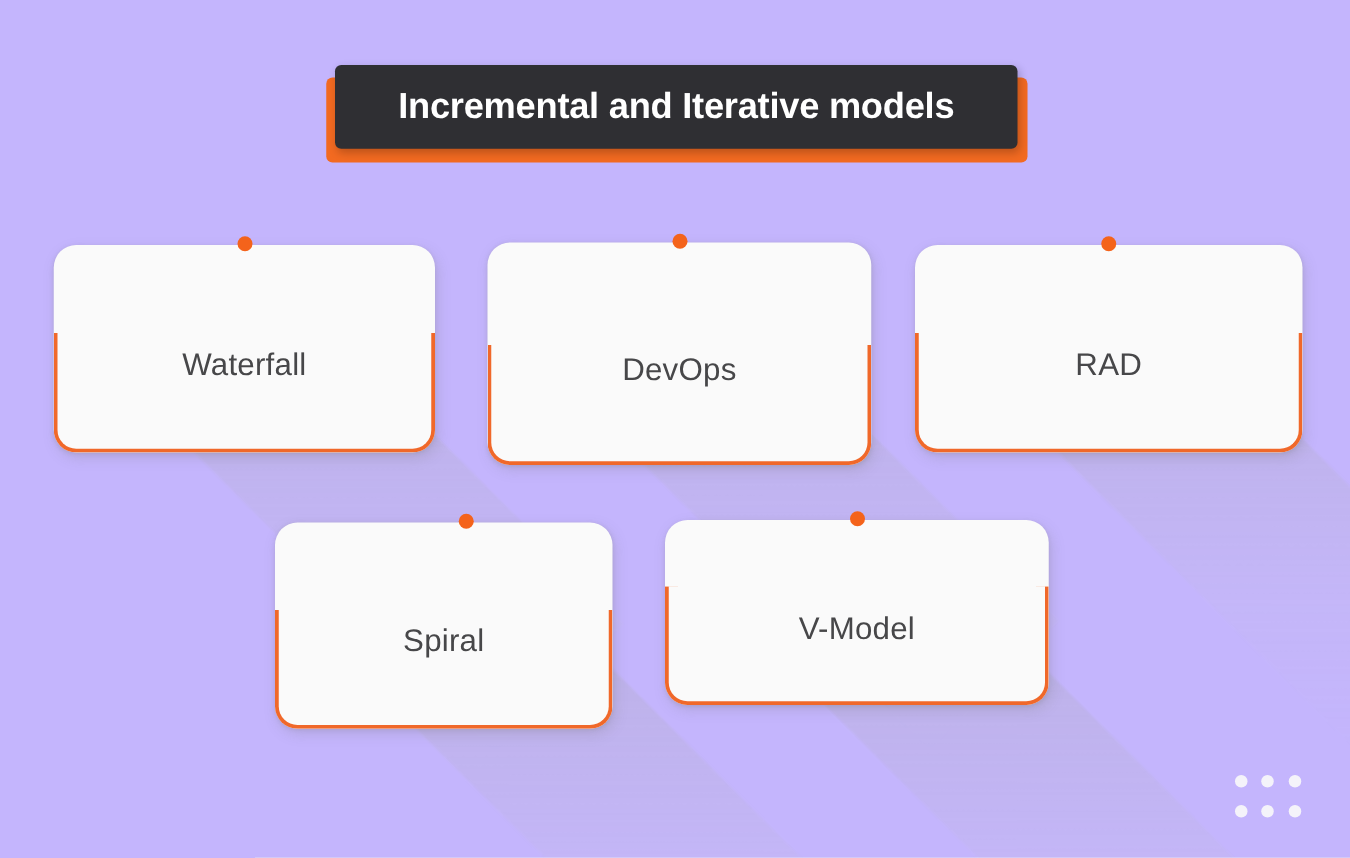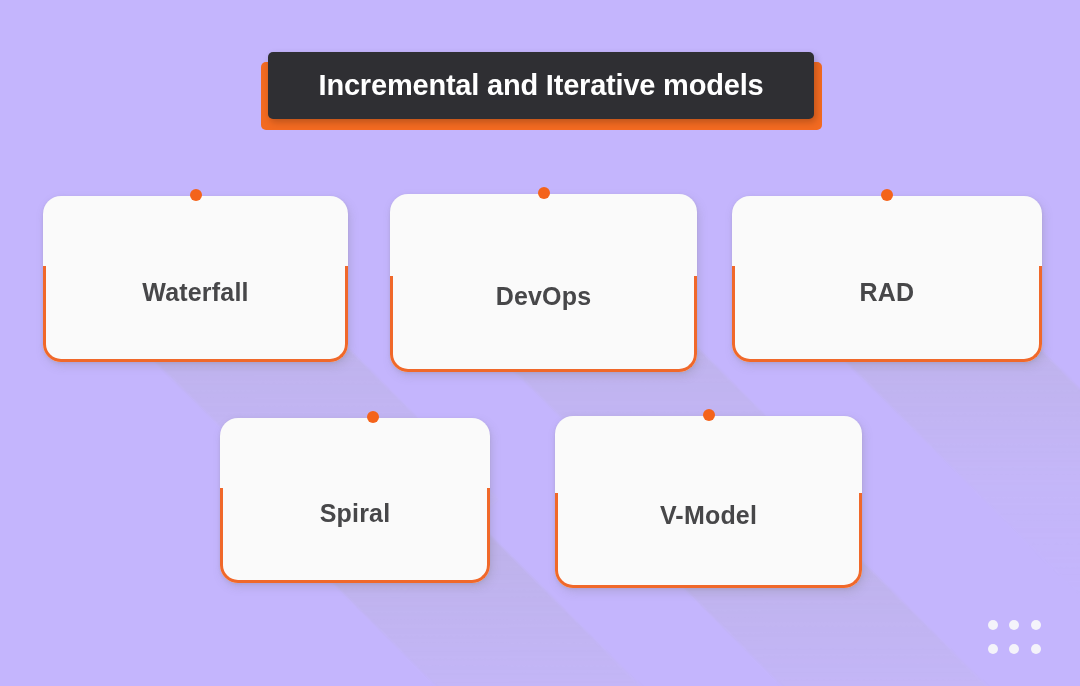--- a/index.html
+++ b/index.html
@@ -109,21 +109,21 @@
     border-bottom-left-radius: 18px;
     border-bottom-right-radius: 18px;
     pointer-events: none;
     z-index: 4;
   }
   .card-label {
     position: relative;
     z-index: 5;
     color: #474749;
     font-size: 25px;
-    font-weight: 700;
+    font-weight: 400;
     letter-spacing: 0.2px;
     white-space: nowrap;
     font-family: "Liberation Sans", sans-serif;
     margin-top: 26px;
   }
   .card-dot {
     position: absolute;
     width: 12px;
     height: 12px;
     border-radius: 50%;
@@ -194,21 +194,21 @@
         <div class="card-ubar" style="height: 93px;"></div>
         <div class="card-dot" style="left: 149px; top: -7px; background: rgb(244, 99, 27);"></div>
       </div>
       <div class="card" style="left: 220px; top: 418px; width: 270px; height: 165px;">
         <div class="card-body">
           <span class="card-label">Spiral</span>
         </div>
         <div class="card-ubar" style="height: 92px;"></div>
         <div class="card-dot" style="left: 146.5px; top: -7px; background: rgb(244, 99, 27);"></div>
       </div>
-      <div class="card" style="left: 555px; top: 416px; width: 307px; height: 172px;">
+      <div class="card" style="left: 532px; top: 416px; width: 307px; height: 148px;">
         <div class="card-body">
           <span class="card-label">V-Model</span>
         </div>
         <div class="card-ubar" style="height: 92px;"></div>
         <div class="card-dot" style="left: 147.5px; top: -7px; background: rgb(244, 99, 27);"></div>
       </div>
     </div>
 
   <div id="dot-grid">
     <span></span>

